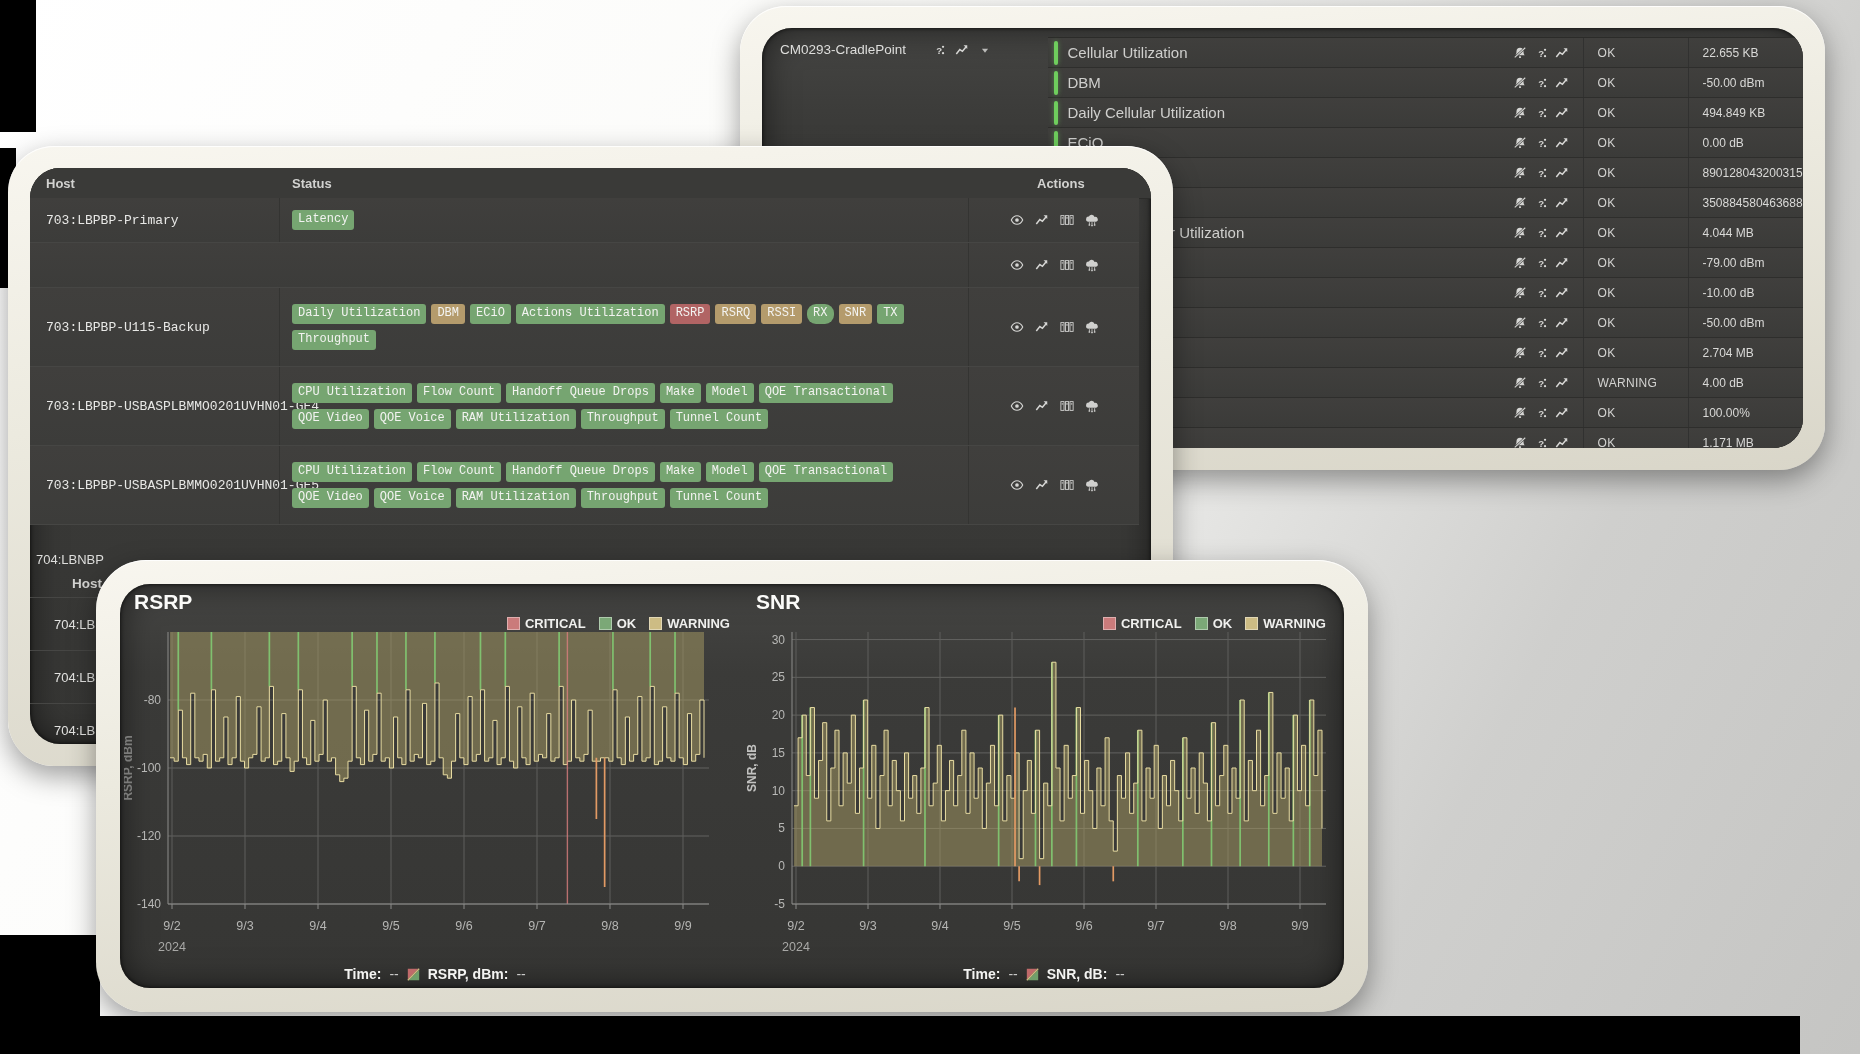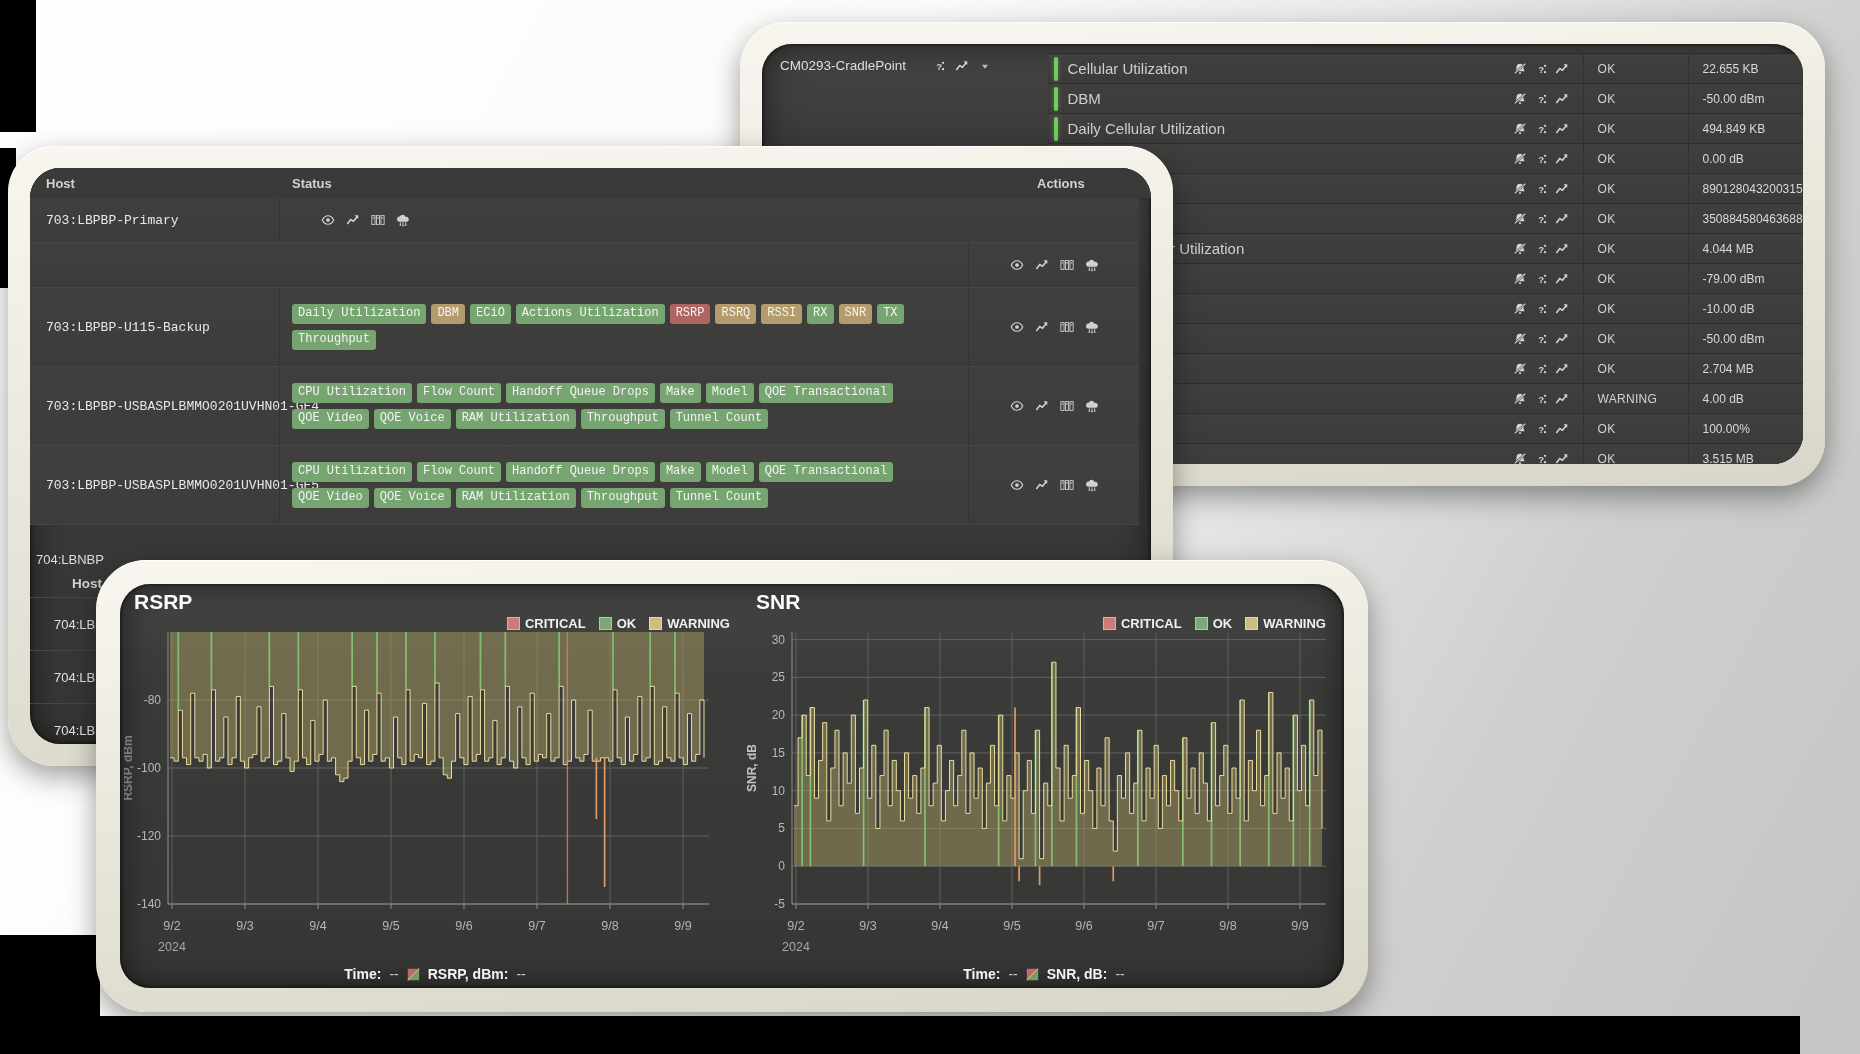--- a/index.html
+++ b/index.html
@@ -8,21 +8,21 @@
     background:linear-gradient(118deg,#ffffff 0%,#fbfbf9 38%,#e9e9e7 58%,#cfcfcd 78%,#c5c5c3 100%);}
   .bk{position:absolute;background:#000;z-index:0;}
 
   
   .device{position:absolute;border-radius:46px;padding:22px;box-sizing:border-box;
     background:linear-gradient(175deg,#f8f6ef 0%,#eceadf 40%,#d9d6c9 100%);
     box-shadow:0 10px 28px rgba(0,0,0,.38), inset 0 1px 0 rgba(255,255,255,.85);}
   .screen{position:relative;width:100%;height:100%;border-radius:30px;overflow:hidden;color:#d9d9d7;
     background:linear-gradient(180deg,#454543,#3b3b39 22%,#363634 100%);
     box-shadow:inset 0 0 34px rgba(0,0,0,.55), inset 0 0 4px rgba(0,0,0,.8);}
-  .back{left:740px;top:6px;width:1085px;height:464px;z-index:1;margin-top:16px;}
+  .back{left:740px;top:6px;width:1085px;height:464px;z-index:1;}
   .mid{left:8px;top:146px;width:1165px;height:620px;z-index:2;}
   .front{left:96px;top:560px;width:1272px;height:452px;z-index:3;padding:24px;border-radius:50px;}
 
   
   .host-head{position:absolute;left:18px;top:14px;display:flex;align-items:center;gap:26px;}
   .host-head .hname{font-size:13.5px;color:#dededc;}
   .hh-icons{display:flex;align-items:center;gap:9px;}
   .sliver{position:absolute;top:0;left:286px;right:0;height:9px;border-bottom:1px solid #2b2b29;background:#39393
 7;}
   .item-table{position:absolute;left:286px;right:0;top:10px;bottom:0;}
@@ -501,36 +501,39 @@
                 </svg>
               </span>
               <span style="display: inline-flex;">
                 <svg viewBox="0 0 16 16" width="14" height="14">
                   <path d="M1.5 12.5 5.5 7.5 8.5 9.5 13 4" fill="none" stroke="#d6d6d4" stroke-width="1.7"></path>
                   <path d="M9.8 2.6h4.2v4.2Z" fill="#d6d6d4"></path>
                 </svg>
               </span>
             </span>
             <span class="i-status">OK</span>
-            <span class="i-value">3.515 MB</span>
+            <span class="i-value">1.171 MB</span>
           </div>
         </div>
     </div>
   </section>
 
   <section class="device mid">
     <div class="screen">
       <div class="ht-head">
         <span class="c-host">Host</span>
         <span class="c-status">Status</span>
         <span class="c-actions">Actions</span>
       </div>
       <div id="hostRows">
           <div class="h-row" style="min-height: 44px;">
             <span class="h-host">703:LBPBP-Primary</span>
+            <span class="h-status">
+              <span class="tag" style="background: rgb(118, 165, 113);">Latency</span>
+            </span>
             <span class="h-actions">
               <span style="display: inline-flex;">
                 <svg viewBox="0 0 16 16" width="14" height="14">
                   <path d="M1.5 8C3 4.8 5.4 3.2 8 3.2s5 1.6 6.5 4.8C13 11.2 10.6 12.8 8 12.8S3 11.2 1.5 8Z" fill="none" stroke="#d6d6d4" stroke-width="1.3"></path>
                   <circle cx="8" cy="8" r="2.1" fill="#d6d6d4"></circle>
                 </svg>
               </span>
               <span style="display: inline-flex;">
                 <svg viewBox="0 0 16 16" width="14" height="14">
                   <path d="M1.5 12.5 5.5 7.5 8.5 9.5 13 4" fill="none" stroke="#d6d6d4" stroke-width="1.7"></path>
@@ -605,21 +608,21 @@
           <div class="h-row" style="min-height: 78px;">
             <span class="h-host">703:LBPBP-U115-Backup</span>
             <span class="h-status">
               <span class="tag" style="background: rgb(118, 165, 113);">Daily Utilization</span>
               <span class="tag" style="background: rgb(180, 155, 108);">DBM</span>
               <span class="tag" style="background: rgb(118, 165, 113);">ECiO</span>
               <span class="tag" style="background: rgb(118, 165, 113);">Actions Utilization</span>
               <span class="tag" style="background: rgb(177, 100, 100);">RSRP</span>
               <span class="tag" style="background: rgb(180, 155, 108);">RSRQ</span>
               <span class="tag" style="background: rgb(180, 155, 108);">RSSI</span>
-              <span class="tag" style="background: rgb(118, 165, 113);">RX</span>
+              <span class="tag" style="background: rgb(118, 165, 113); border-radius: 9px;">RX</span>
               <span class="tag" style="background: rgb(180, 155, 108);">SNR</span>
               <span class="tag" style="background: rgb(118, 165, 113);">TX</span>
               <span class="tag" style="background: rgb(118, 165, 113);">Throughput</span>
             </span>
             <span class="h-actions">
               <span style="display: inline-flex;">
                 <svg viewBox="0 0 16 16" width="14" height="14">
                   <path d="M1.5 8C3 4.8 5.4 3.2 8 3.2s5 1.6 6.5 4.8C13 11.2 10.6 12.8 8 12.8S3 11.2 1.5 8Z" fill="none" stroke="#d6d6d4" stroke-width="1.3"></path>
                   <circle cx="8" cy="8" r="2.1" fill="#d6d6d4"></circle>
                 </svg>

